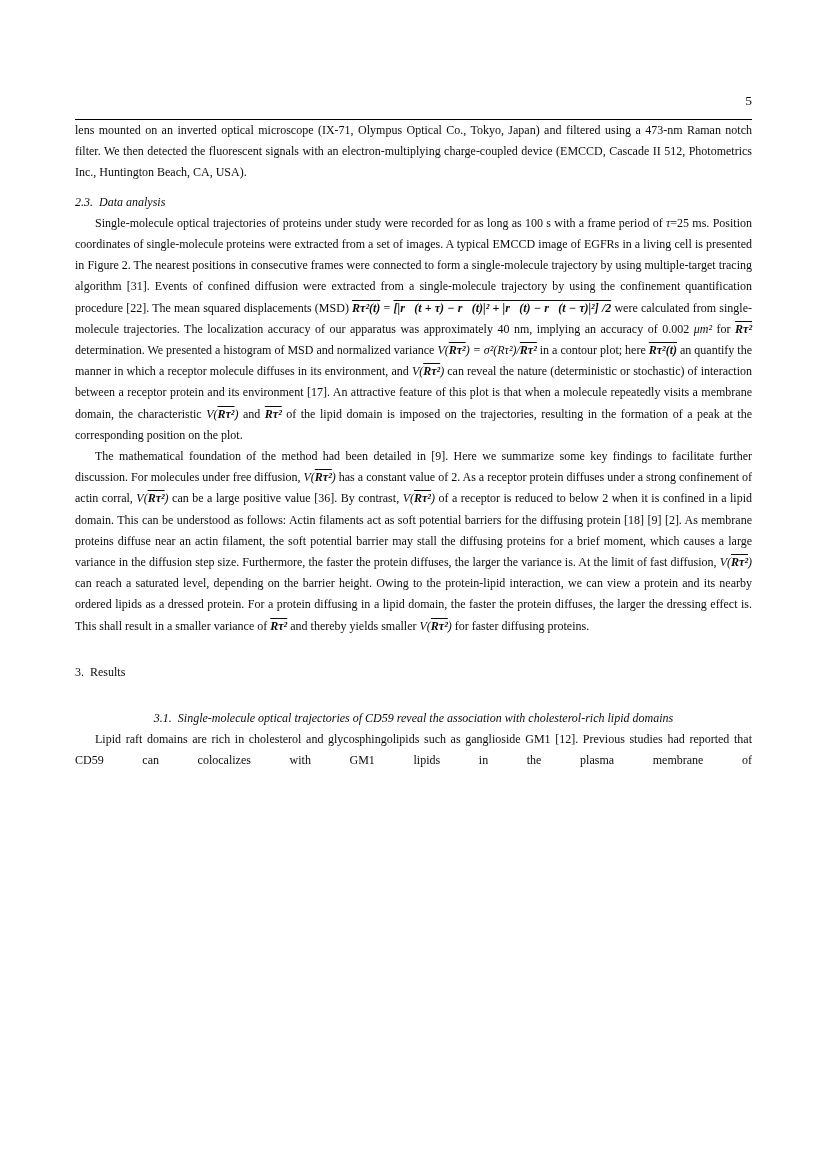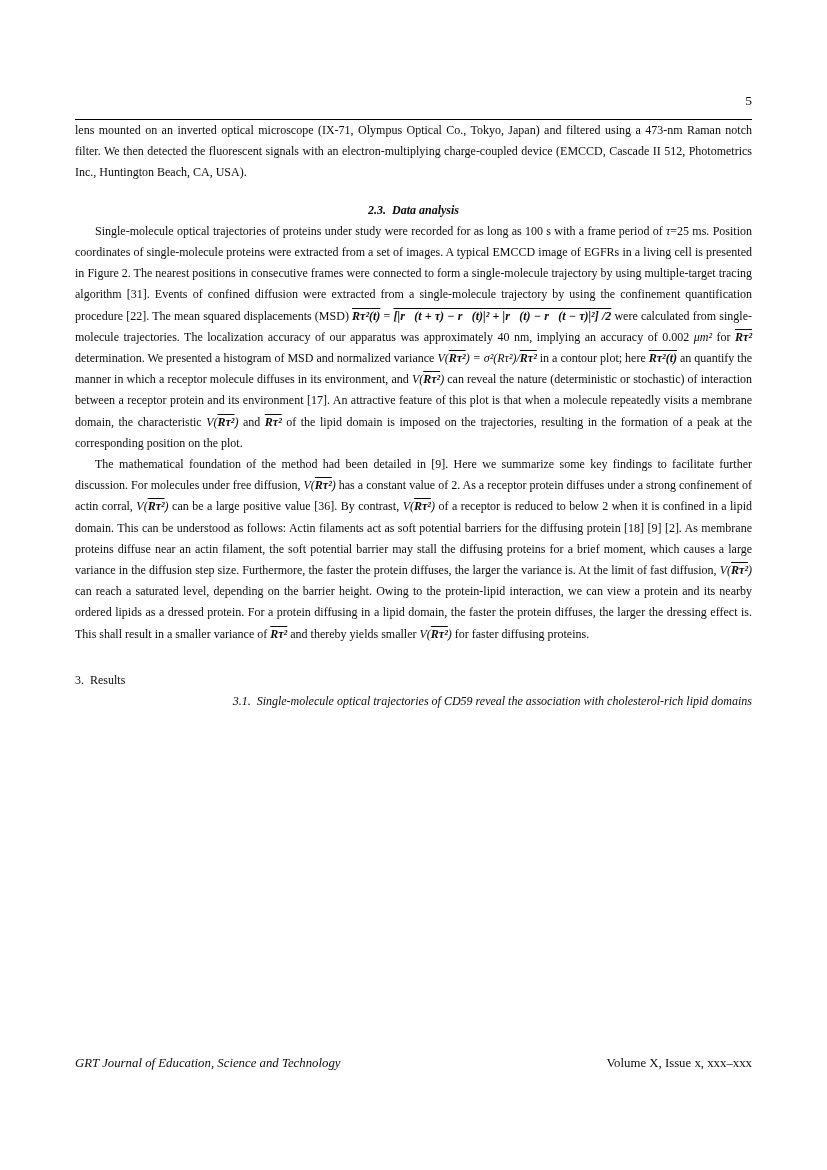--- a/index.html
+++ b/index.html
@@ -28,36 +28,37 @@
   }
   p.body, .heading {
     font-size: 12px;
     line-height: 21.2px;
     margin: 0;
     text-align: justify;
   }
   .p1 { margin-top: 12px; }
   .ind { text-indent: 20px; }
   .h23 {
-    margin-top: 16px;
+    margin-top: 8px;
     font-style: italic;
-    font-weight: bold;
-    text-align: center;
+    font-weight: normal;
+    text-align: left;
   }
   .p2 { margin-top: 14px; }
   .p3 { margin-top: 0; }
   .h3r {
     margin-top: 25px;
     font-weight: normal;
     text-align: left;
   }
   .h31 {
+    margin-top: 25px;
     font-style: italic;
     font-weight: normal;
-    text-align: right;
+    text-align: center;
     padding-left: 33px;
     text-indent: -33px;
   }
   .p4 { margin-top: 14px; text-align-last: justify; }
   .m { font-style: italic; }
   .ov { text-decoration: overline; font-weight: bold; }
   .footer {
     position: absolute;
     left: 75px;
     right: 75px;
@@ -85,19 +86,16 @@
   <div class="heading h23"><span>2.3. Data analysis</span></div>
 
   <p class="body ind p2"><span>Single-molecule optical trajectories of proteins under study were recorded for as long as 100 s with a frame period of </span><span class="m">τ</span><span>=25 ms. Position coordinates of single-molecule proteins were extracted from a set of images. A typical EMCCD image of EGFRs in a living cell is presented in Figure 2. The nearest positions in consecutive frames were connected to form a single-molecule trajectory by using multiple-target tracing algorithm [31]. Events of confined diffusion were extracted from a single-molecule trajectory by using the confinement quantification procedure [22]. The mean squared displacements (MSD) </span><span class="m ov">Rτ²(t)</span><span> = </span><span class="m ov">[|r⃗(t + τ) − r⃗(t)|² + |r⃗(t) − r⃗(t − τ)|²] /2</span><span> were calculated from single-molecule trajectories. The localization accuracy of our apparatus was approximately 40 nm, implying an accuracy of 0.002 </span><span class="m">μm²</span><span> for </span><span class="m ov">Rτ²</span><span> determination. We presented a histogram of MSD and normalized variance </span><span class="m">V(</span><span class="m ov">Rτ²</span><span class="m">) = σ²(Rτ²)/</span><span class="m ov">Rτ²</span><span> in a contour plot; here </span><span class="m ov">Rτ²(t)</span><span> an quantify the manner in which a receptor molecule diffuses in its environment, and </span><span class="m">V(</span><span class="m ov">Rτ²</span><span class="m">)</span><span> can reveal the nature (deterministic or stochastic) of interaction between a receptor protein and its environment [17]. An attractive feature of this plot is that when a molecule repeatedly visits a membrane domain, the characteristic </span><span class="m">V(</span><span class="m ov">Rτ²</span><span class="m">)</span><span> and </span><span class="m ov">Rτ²</span><span> of the lipid domain is imposed on the trajectories, resulting in the formation of a peak at the corresponding position on the plot.</span></p>
 
   <p class="body ind p3"><span>The mathematical foundation of the method had been detailed in [9]. Here we summarize some key findings to facilitate further discussion. For molecules under free diffusion, </span><span class="m">V(</span><span class="m ov">Rτ²</span><span class="m">)</span><span> has a constant value of 2. As a receptor protein diffuses under a strong confinement of actin corral, </span><span class="m">V(</span><span class="m ov">Rτ²</span><span class="m">)</span><span> can be a large positive value [36]. By contrast, </span><span class="m">V(</span><span class="m ov">Rτ²</span><span class="m">)</span><span> of a receptor is reduced to below 2 when it is confined in a lipid domain. This can be understood as follows: Actin filaments act as soft potential barriers for the diffusing protein [18] [9] [2]. As membrane proteins diffuse near an actin filament, the soft potential barrier may stall the diffusing proteins for a brief moment, which causes a large variance in the diffusion step size. Furthermore, the faster the protein diffuses, the larger the variance is. At the limit of fast diffusion, </span><span class="m">V(</span><span class="m ov">Rτ²</span><span class="m">)</span><span> can reach a saturated level, depending on the barrier height. Owing to the protein-lipid interaction, we can view a protein and its nearby ordered lipids as a dressed protein. For a protein diffusing in a lipid domain, the faster the protein diffuses, the larger the dressing effect is. This shall result in a smaller variance of </span><span class="m ov">Rτ²</span><span> and thereby yields smaller </span><span class="m">V(</span><span class="m ov">Rτ²</span><span class="m">)</span><span> for faster diffusing proteins.</span></p>
 
   <div class="heading h3r"><span>3. Results</span></div>
 
   <div class="heading h31"><span>3.1. Single-molecule optical trajectories of CD59 reveal the association with cholesterol-rich lipid domains</span></div>
 
+  <p class="body ind p4"><span>Lipid raft domains are rich in cholesterol and glycosphingolipids such as ganglioside GM1 [12]. Previous studies had reported that CD59 can colocalizes with GM1 lipids in the plasma membrane of</span></p>
 
-  <div class="footer">
-    <span class="journal">GRT Journal of Education, Science and Technology</span>
-    <span class="volume">Volume X, Issue x, xxx–xxx</span>
-  </div>
 
 </div>
 
 </body></html>

